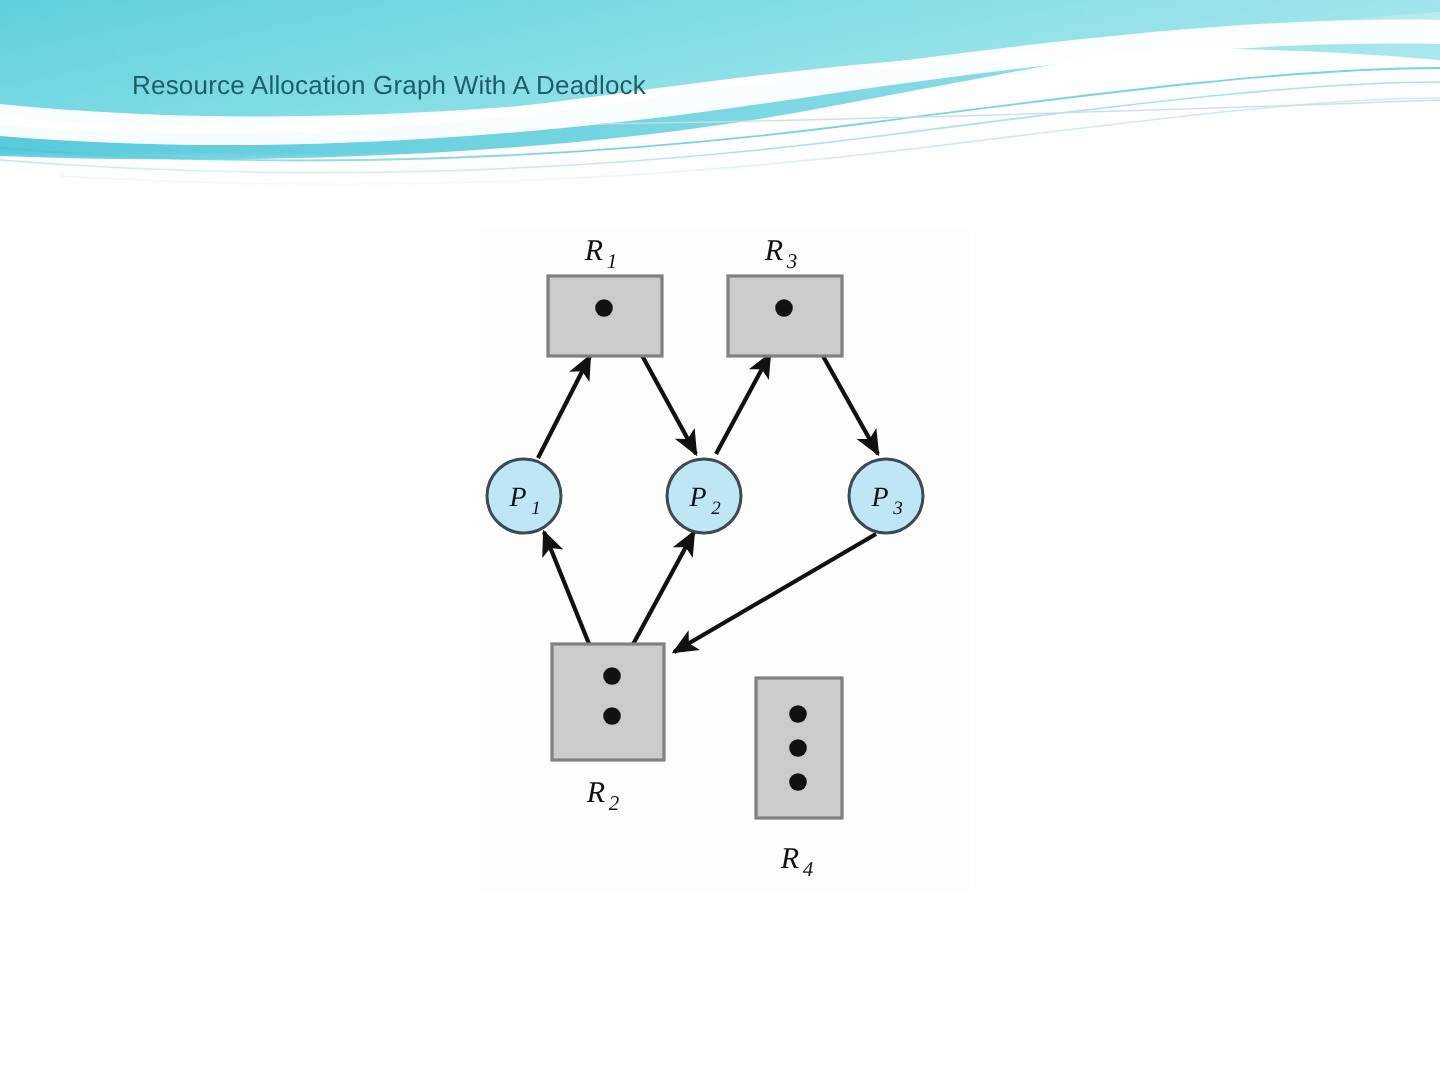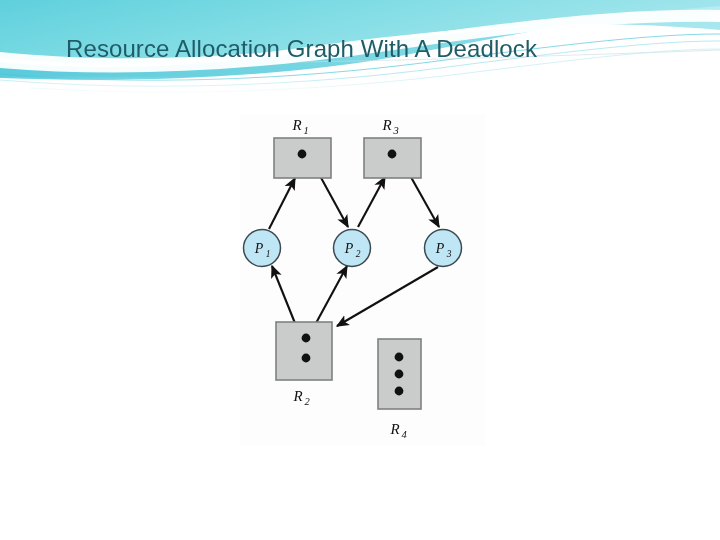--- a/index.html
+++ b/index.html
@@ -33,21 +33,21 @@
     overflow: hidden;
   }
   #header-band svg { display: block; }
 
   
   #slide-title {
     position: absolute;
     left: 66px;
     top: 35px;
     width: 620px;
-    font-size: 24px;
+    font-size: 13px;
     font-weight: 400;
     letter-spacing: 0.1px;
     color: #1F5C68;
     white-space: nowrap;
     font-family: "Liberation Sans", sans-serif;
   }
 
   
   #figure-panel {
     position: absolute;

